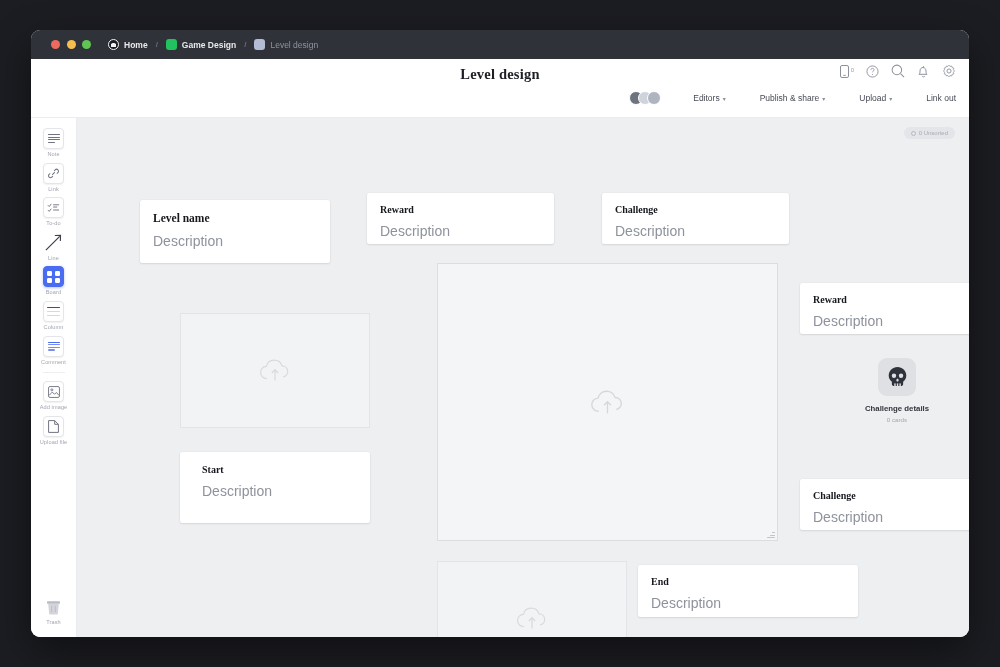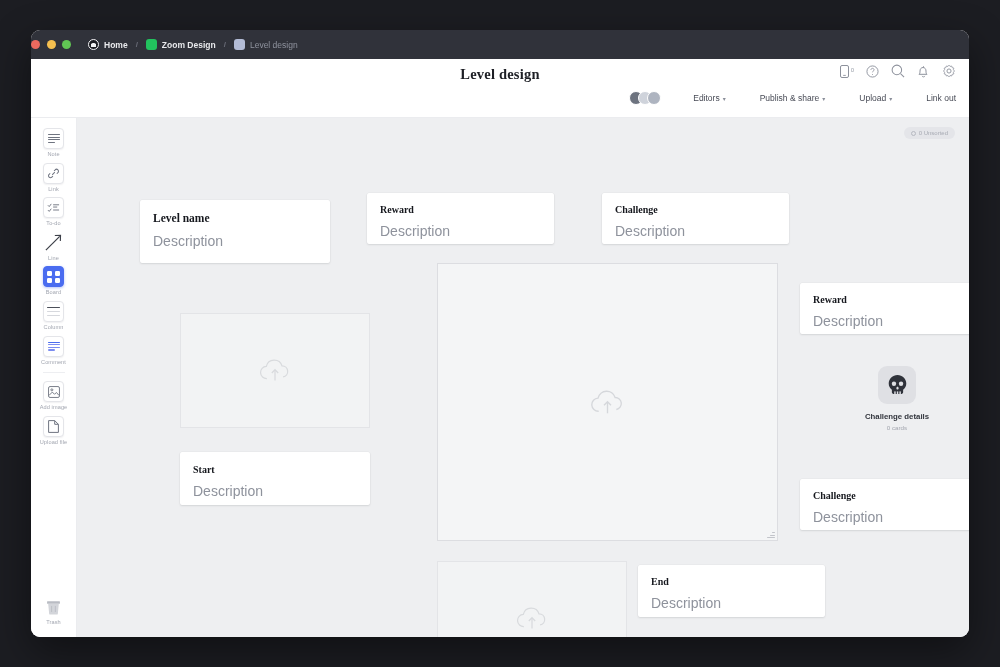--- a/index.html
+++ b/index.html
@@ -20,21 +20,21 @@
     overflow: hidden;
     box-shadow: 0 14px 40px rgba(0,0,0,.45);
     display: flex; flex-direction: column;
   }
 
   
   .titlebar {
     height: 29px; flex: 0 0 29px;
     background: #30323a;
     display: flex; align-items: center;
-    padding: 0 0;
+    padding: 0 20px;
     position: relative;
   }
   .traffic { display: flex; gap: 6.5px; align-items: center; }
   .dot { width: 9px; height: 9px; border-radius: 50%; }
   .dot.red { background: #ed6a5f; }
   .dot.yellow { background: #f5bf4f; }
   .dot.green { background: #61c554; }
 
   .breadcrumb {
     display: flex; align-items: center;
@@ -250,21 +250,21 @@
     </div>
 
     <div class="breadcrumb">
       <div class="crumb">
         <span class="crumb-ico home"></span>
         <span>Home</span>
       </div>
       <span class="crumb-sep">/</span>
       <div class="crumb">
         <span class="crumb-ico green-sq"></span>
-        <span>Zoom Design</span>
+        <span>Game Design</span>
       </div>
       <span class="crumb-sep">/</span>
       <div class="crumb muted">
         <span class="crumb-ico blue-sq"></span>
         <span>Level design</span>
       </div>
     </div>
   </div>
 
   <div class="header">
@@ -475,31 +475,31 @@
       <div class="card sm" style="left:525px; top:75px; width:187px; height:51px; padding:11px 13px;">
         <div class="card-title">Challenge</div>
         <div class="card-desc">Description</div>
       </div>
 
       <div class="card sm" style="left:723px; top:165px; width:190px; height:51px; padding:11px 13px;">
         <div class="card-title">Reward</div>
         <div class="card-desc">Description</div>
       </div>
 
-      <div class="card sm" style="left:103px; top:334px; width:190px; height:53px; padding:12px 13px;">
+      <div class="card sm" style="left:103px; top:334px; width:190px; height:71px; padding:12px 22px;">
         <div class="card-title">Start</div>
         <div class="card-desc">Description</div>
       </div>
 
       <div class="card sm" style="left:723px; top:361px; width:190px; height:51px; padding:11px 13px;">
         <div class="card-title">Challenge</div>
         <div class="card-desc">Description</div>
       </div>
 
-      <div class="card sm" style="left:561px; top:447px; width:187px; height:52px; padding:11px 13px;">
+      <div class="card sm" style="left:561px; top:447px; width:220px; height:52px; padding:11px 13px;">
         <div class="card-title">End</div>
         <div class="card-desc">Description</div>
       </div>
 
       <div class="placeholder" style="left:103px; top:195px; width:190px; height:115px;">
         <svg width="34" height="27" viewBox="0 0 36 28" fill="none" stroke="#d8dadd" stroke-width="1.3">
           <path d="M9.4 22.5a6.4 6.4 0 0 1-.6-12.8 8.6 8.6 0 0 1 16.6-.6 5.9 5.9 0 0 1 1.2 11.7"></path>
           <line x1="18" y1="24.5" x2="18" y2="13.5"></line>
           <path d="M14.6 16.7 18 13.2l3.4 3.5"></path>
         </svg>
@@ -519,21 +519,21 @@
       </div>
 
       <div class="placeholder" style="left:360px; top:443px; width:190px; height:115px;">
         <svg width="34" height="27" viewBox="0 0 36 28" fill="none" stroke="#d8dadd" stroke-width="1.3">
           <path d="M9.4 22.5a6.4 6.4 0 0 1-.6-12.8 8.6 8.6 0 0 1 16.6-.6 5.9 5.9 0 0 1 1.2 11.7"></path>
           <line x1="18" y1="24.5" x2="18" y2="13.5"></line>
           <path d="M14.6 16.7 18 13.2l3.4 3.5"></path>
         </svg>
       </div>
 
-      <div class="group-node" style="left:772px; top:248px;">
+      <div class="group-node" style="left:772px; top:240px;">
         <span class="group-icon">
           <svg width="21" height="22" viewBox="0 0 22 23" fill="#2f323a">
             <path d="M11 1C5.9 1 1.8 5 1.8 10c0 2.8 1.3 5.1 3.3 6.6v2.6c0 .9.7 1.6 1.6 1.6h8.6c.9 0 1.6-.7 1.6-1.6v-2.6c2-1.5 3.3-3.8 3.3-6.6C20.2 5 16.1 1 11 1z"></path>
             <circle cx="7.3" cy="10.2" r="2.3" fill="#dfe0e4"></circle>
             <circle cx="14.7" cy="10.2" r="2.3" fill="#dfe0e4"></circle>
             <path d="M11 13.4c.7 0 1.2.7 1.2 1.5s-.5 1.3-1.2 1.3-1.2-.5-1.2-1.3.5-1.5 1.2-1.5z" fill="#dfe0e4"></path>
             <rect x="7.6" y="18.2" width="1.5" height="3.6" fill="#dfe0e4"></rect>
             <rect x="10.3" y="18.2" width="1.5" height="3.6" fill="#dfe0e4"></rect>
             <rect x="13" y="18.2" width="1.5" height="3.6" fill="#dfe0e4"></rect>
           </svg>

